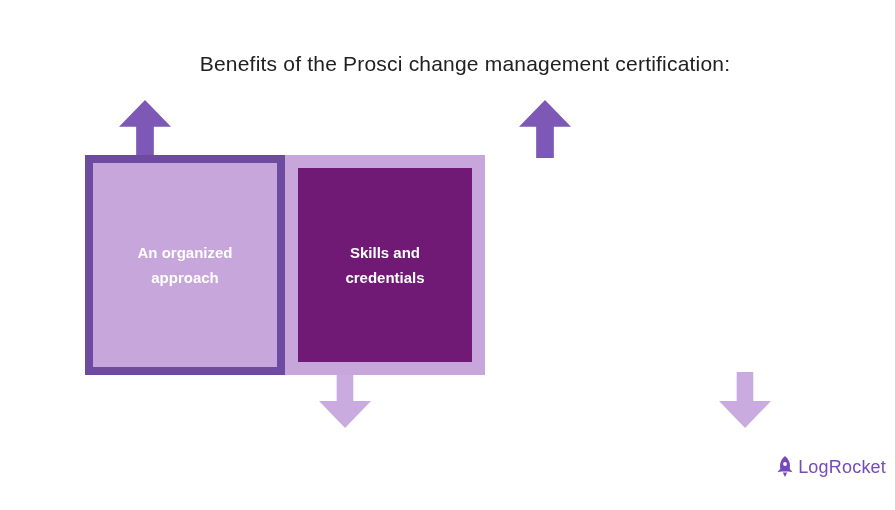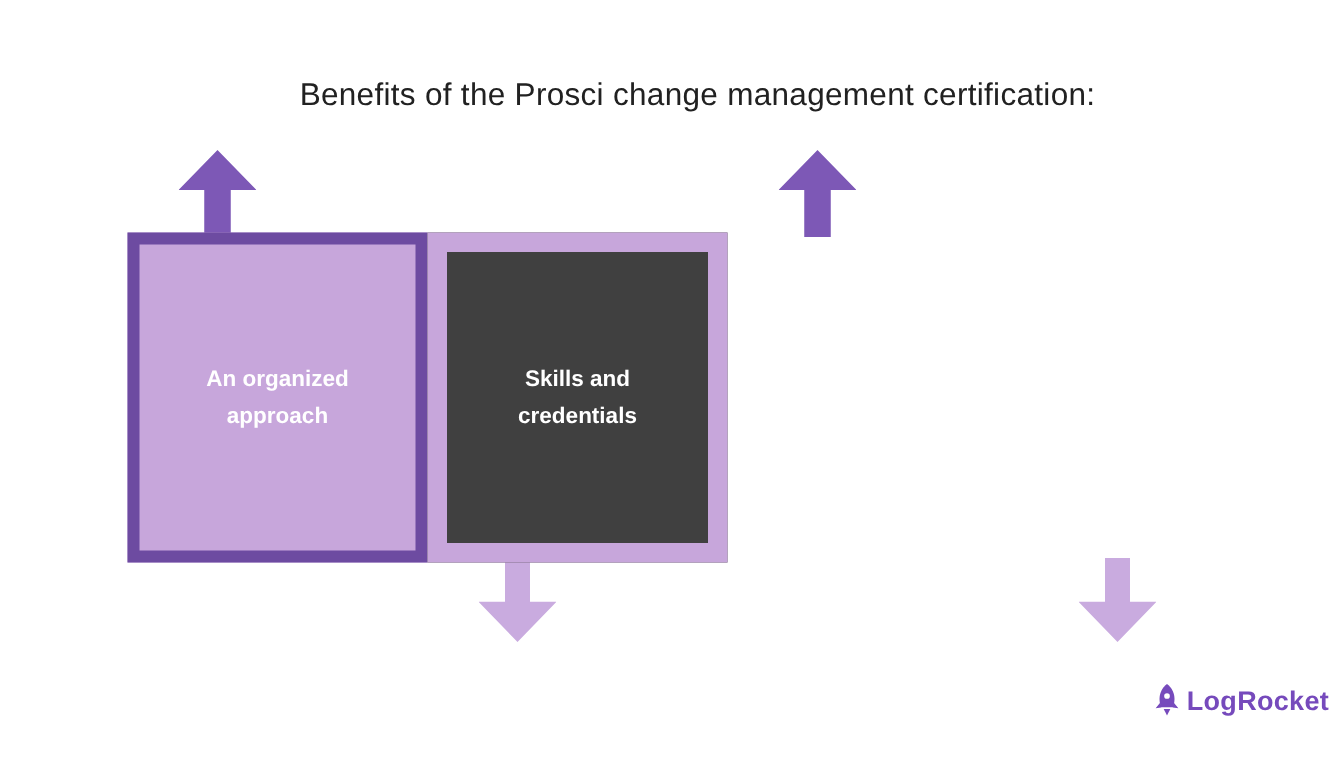--- a/index.html
+++ b/index.html
@@ -63,35 +63,35 @@
     font-weight: bold;
     font-size: 15px;
     line-height: 1.7;
     padding: 0 25px;
   }
   .box.light {
     background: #c7a6db;
     border: 8px solid #6d4ba1;
   }
   .box.dark {
-    background: #404040;
+    background: #701a75;
     border: 13px solid #c7a6db;
   }
   .logo {
     position: absolute;
     right: 44px;
     bottom: 32px;
     display: flex;
     align-items: center;
     gap: 4px;
   }
   .logo-text {
     color: #764abc;
     font-size: 18px;
-    font-weight: 700;
+    font-weight: 400;
     letter-spacing: 0.2px;
   }
   .rocket {
     display: inline-flex;
     align-items: flex-end;
   }
 </style>
 </head>
 <body>
 

